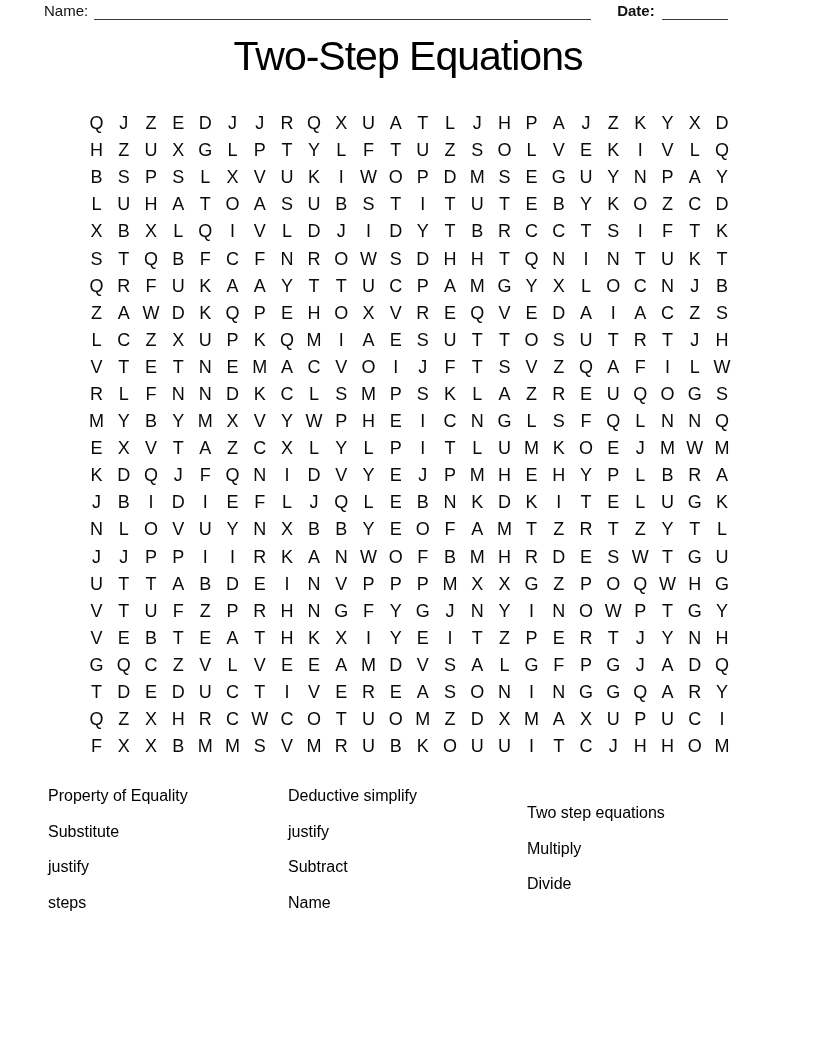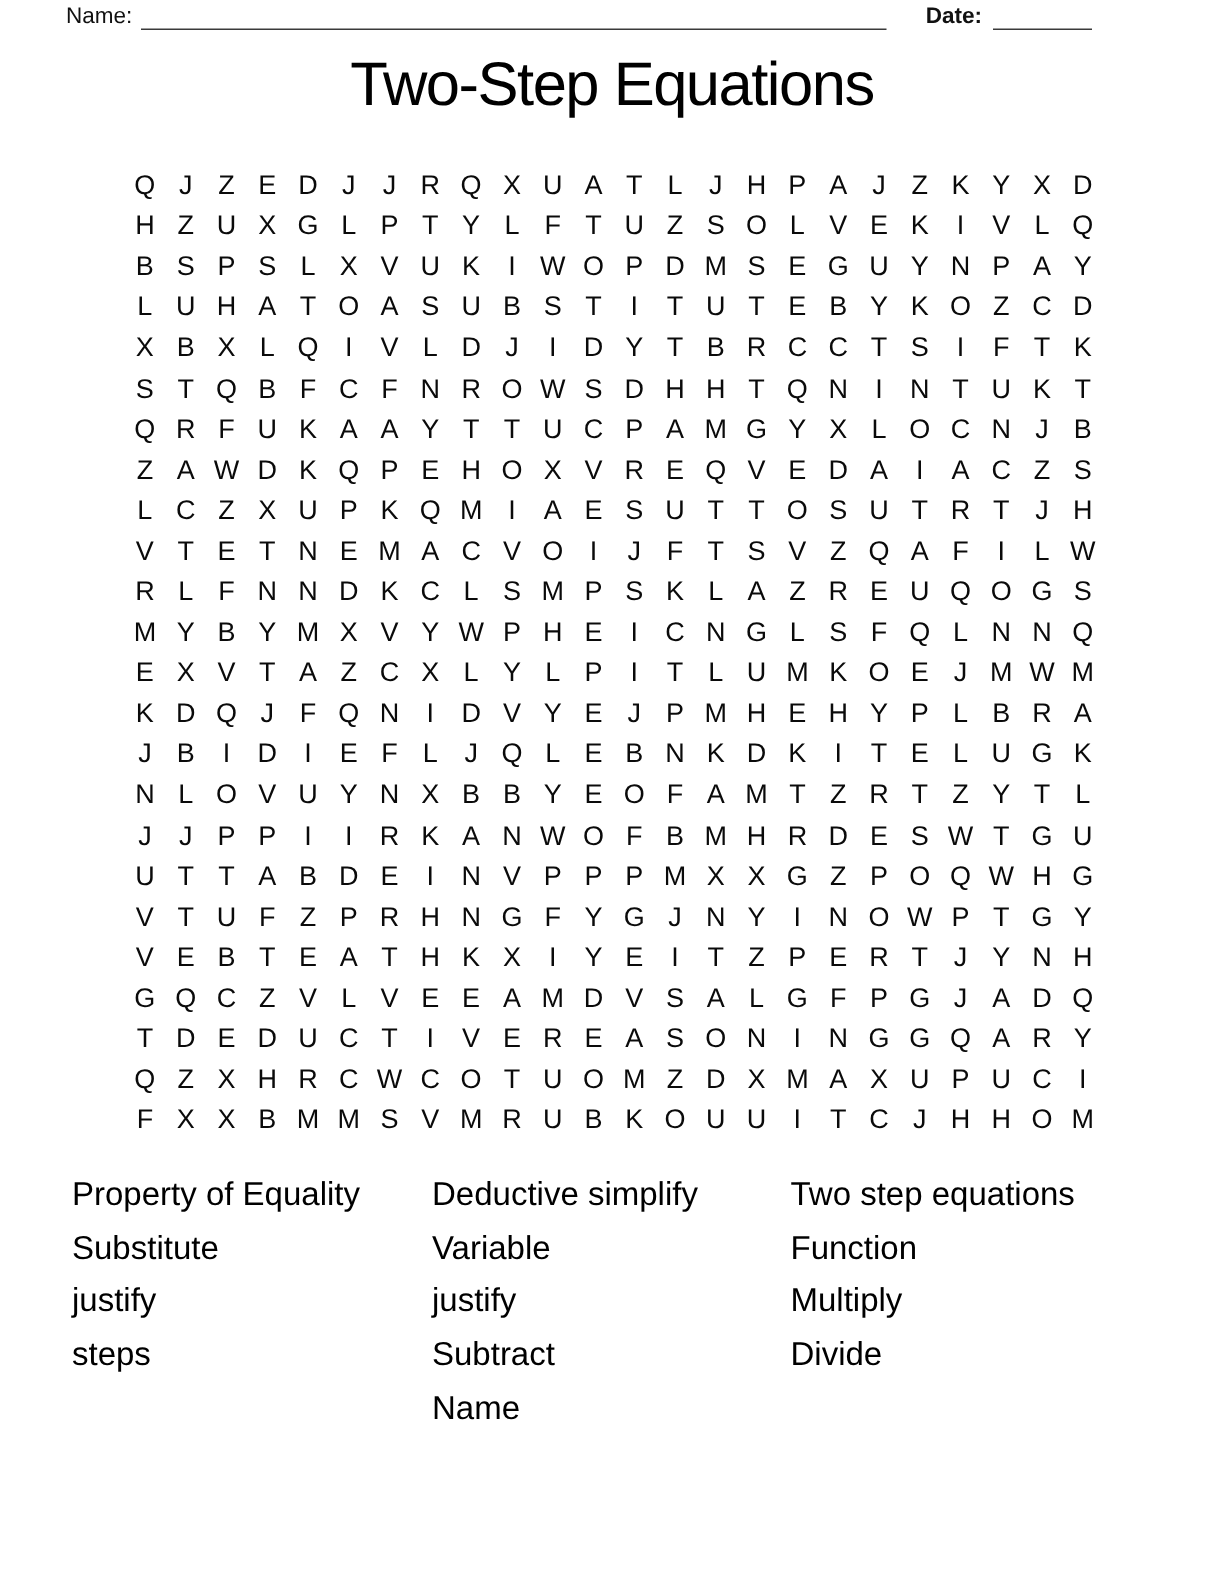--- a/index.html
+++ b/index.html
@@ -46,24 +46,24 @@
   }
 
   
   .words {
     position: absolute; left: 48px; top: 778px;
     display: flex;
   }
   .word-col { display: flex; flex-direction: column; }
   .word-col-1 { width: 240px; }
   .word-col-2 { width: 239px; }
-  .word-col-3 { width: auto; }
+  .word-col-3 { width: auto; margin-top: 17px; }
   .word {
     height: 35.8px; display: flex; align-items: center;
-    font-size: 22px; font-weight: 500; color: #000;
+    font-size: 16px; font-weight: 500; color: #000;
     white-space: nowrap;
   }
 </style>
 </head>
 <body>
 
 <div class="header">
   <span class="label">Name:</span>
   <span class="writing-line name-line"></span>
   <span class="label date-label">Date:</span>
@@ -653,24 +653,22 @@
 
 <div class="words">
   <div class="word-col word-col-1">
       <div class="word">Property of Equality</div>
       <div class="word">Substitute</div>
       <div class="word">justify</div>
       <div class="word">steps</div>
     </div>
   <div class="word-col word-col-2">
       <div class="word">Deductive simplify</div>
-      <div class="word">Variable</div>
       <div class="word">justify</div>
       <div class="word">Subtract</div>
       <div class="word">Name</div>
     </div>
   <div class="word-col word-col-3">
       <div class="word">Two step equations</div>
-      <div class="word">Function</div>
       <div class="word">Multiply</div>
       <div class="word">Divide</div>
     </div>
 </div>
 
 </body></html>

